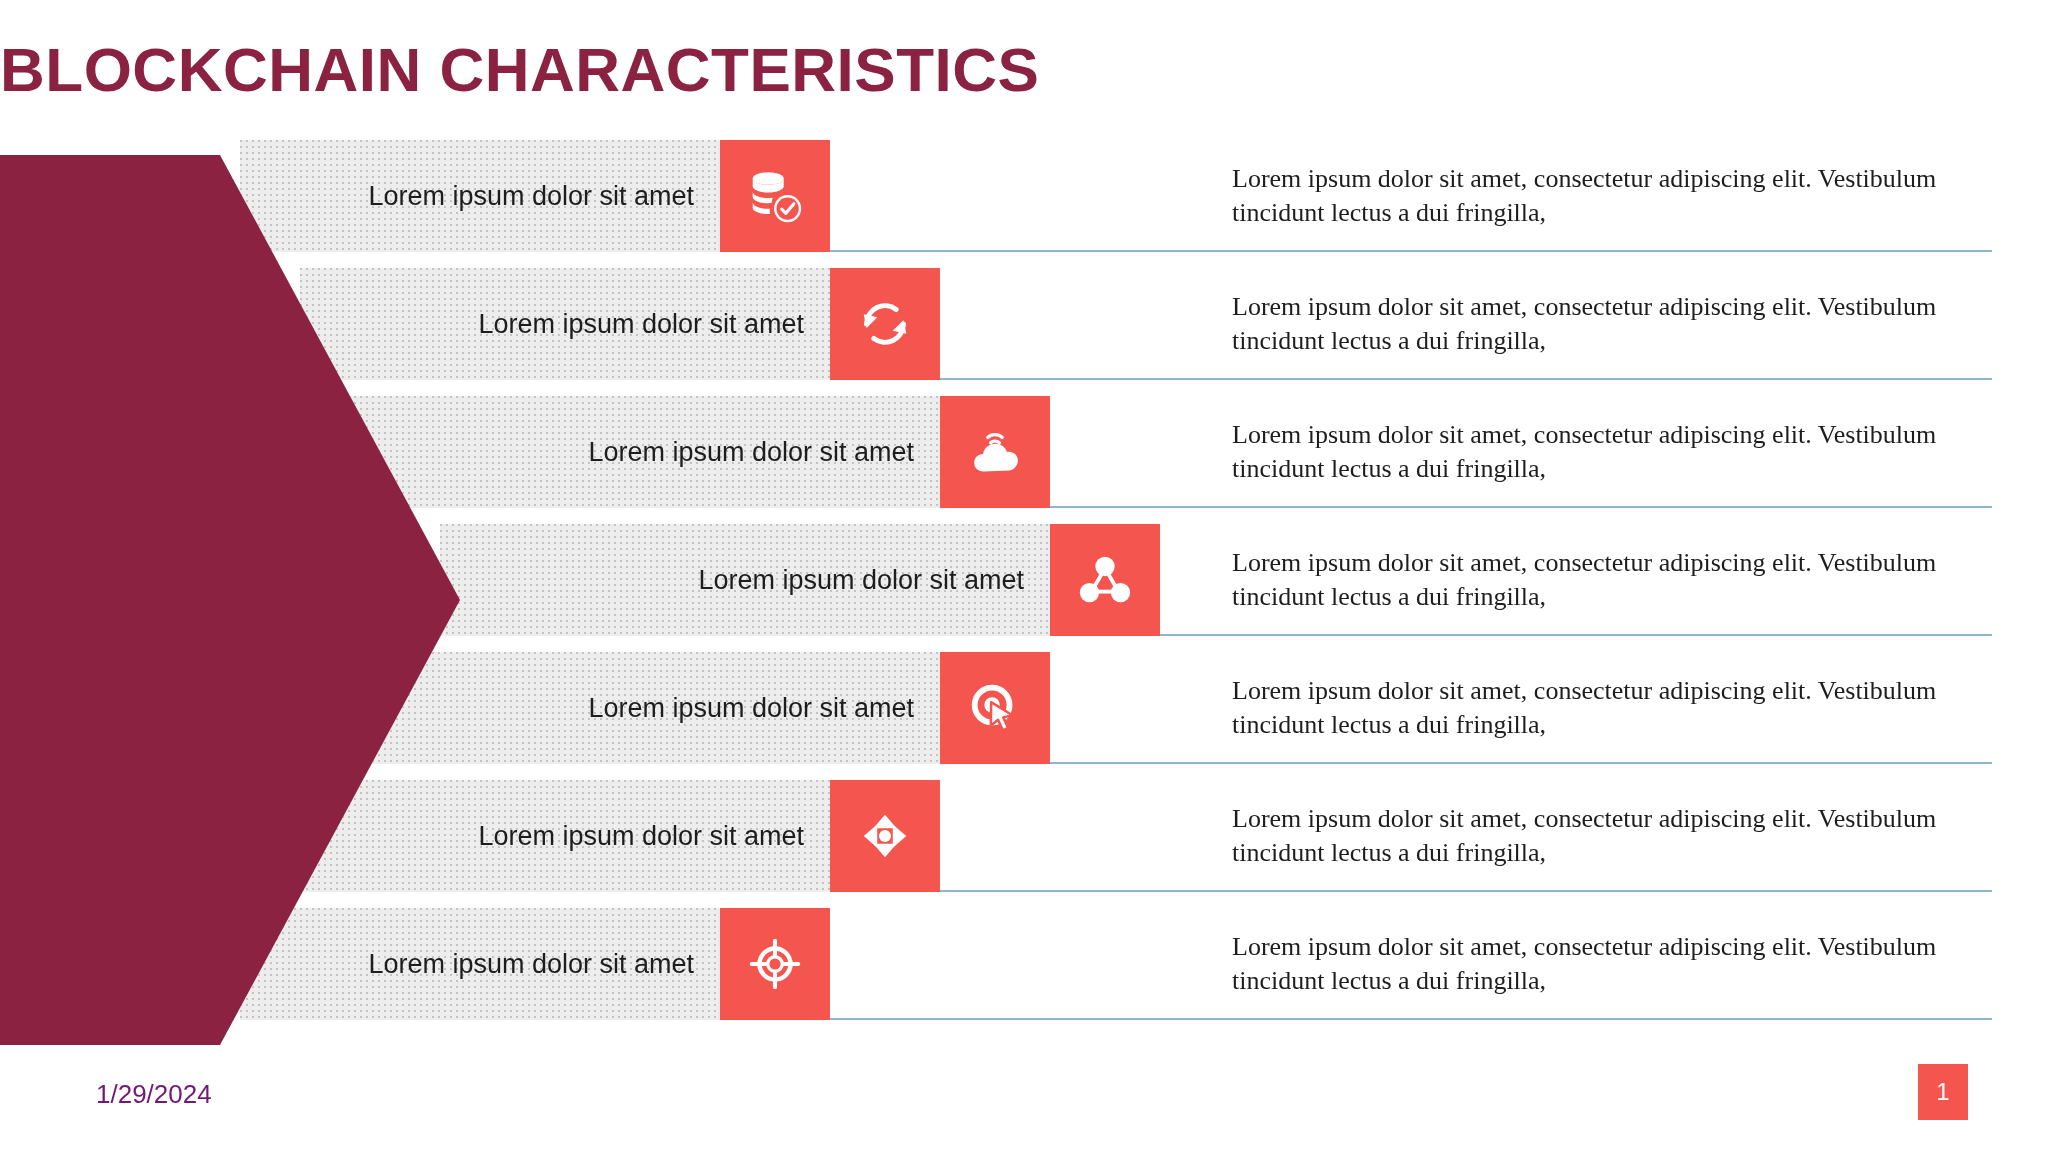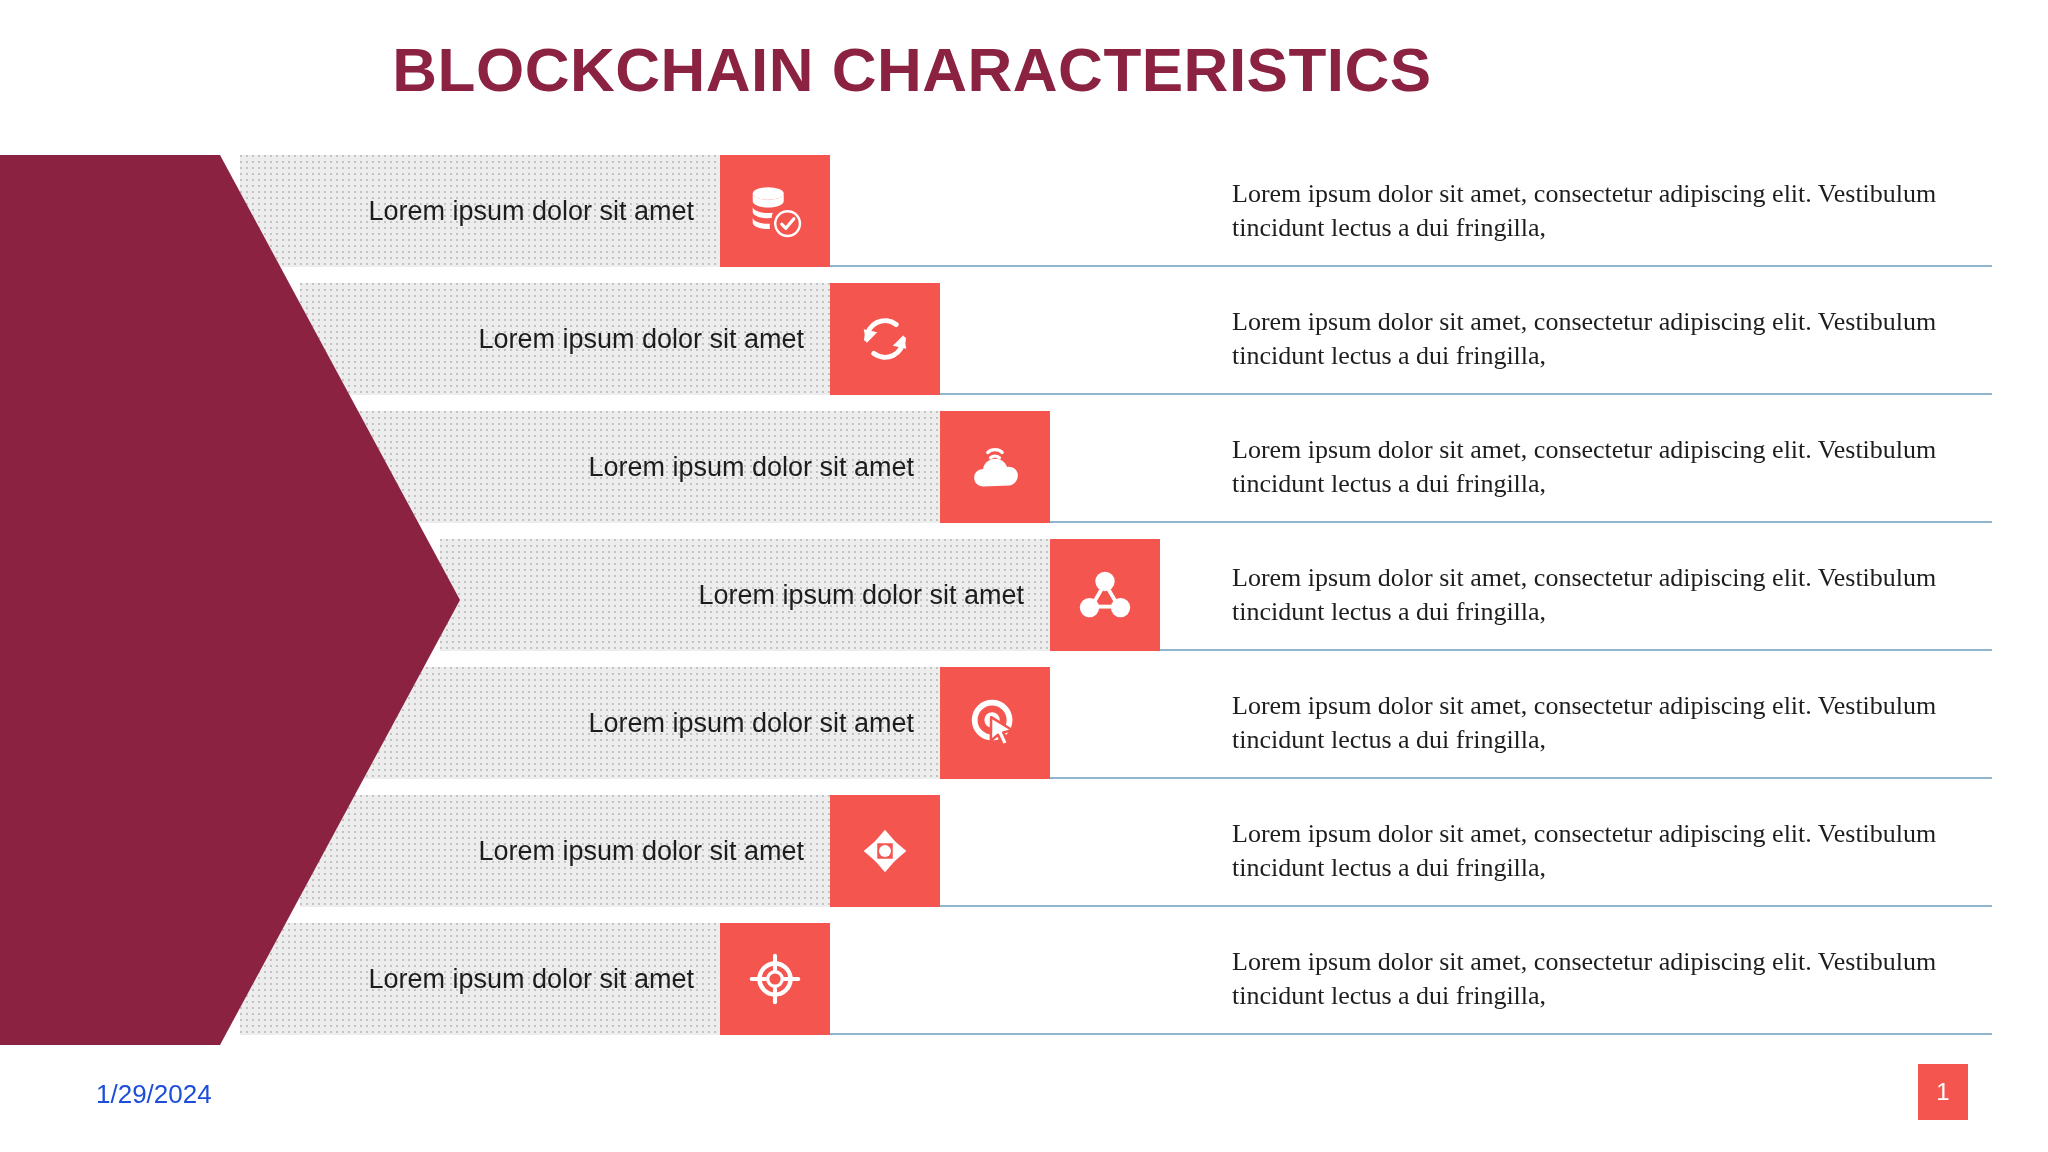--- a/index.html
+++ b/index.html
@@ -8,42 +8,41 @@
     background:#ffffff;
     font-family:"Liberation Sans", sans-serif;
     overflow:hidden;
     position:relative;
   }
 
   
   .slide-title{
     position:absolute;
     top:34px; left:0; width:1824px;
-    text-align:center;
     font-size:62px;
     font-weight:bold;
     letter-spacing:0.5px;
     color:#8B2242;
     font-family:"Liberation Sans", sans-serif;
   }
 
   
   .arrow-shape{
     position:absolute;
     left:0; top:155px;
     width:460px; height:890px;
     z-index:3;
     pointer-events:none;
   }
   .arrow-shape svg{ display:block; width:100%; height:100%; }
 
   
   .rows{
     position:absolute;
-    left:0; top:155px;
+    left:0; top:140px;
     width:2048px; height:890px;
     z-index:1;
   }
   .row{
     position:absolute;
     left:0;
     width:2048px;
     height:112px;
   }
 
@@ -107,21 +106,21 @@
     background:#8FB6CC;
     right:56px;
     z-index:2;
   }
 
   
   .footer-date{
     position:absolute;
     left:96px; bottom:42px;
     font-size:26px;
-    color:#1d4ed8;
+    color:#701a75;
     font-family:"Liberation Sans", sans-serif;
   }
   .page-badge{
     position:absolute;
     right:80px; bottom:32px;
     width:50px; height:56px;
     background:#F4564F;
     color:#ffffff;
     font-size:24px;
     display:flex;

